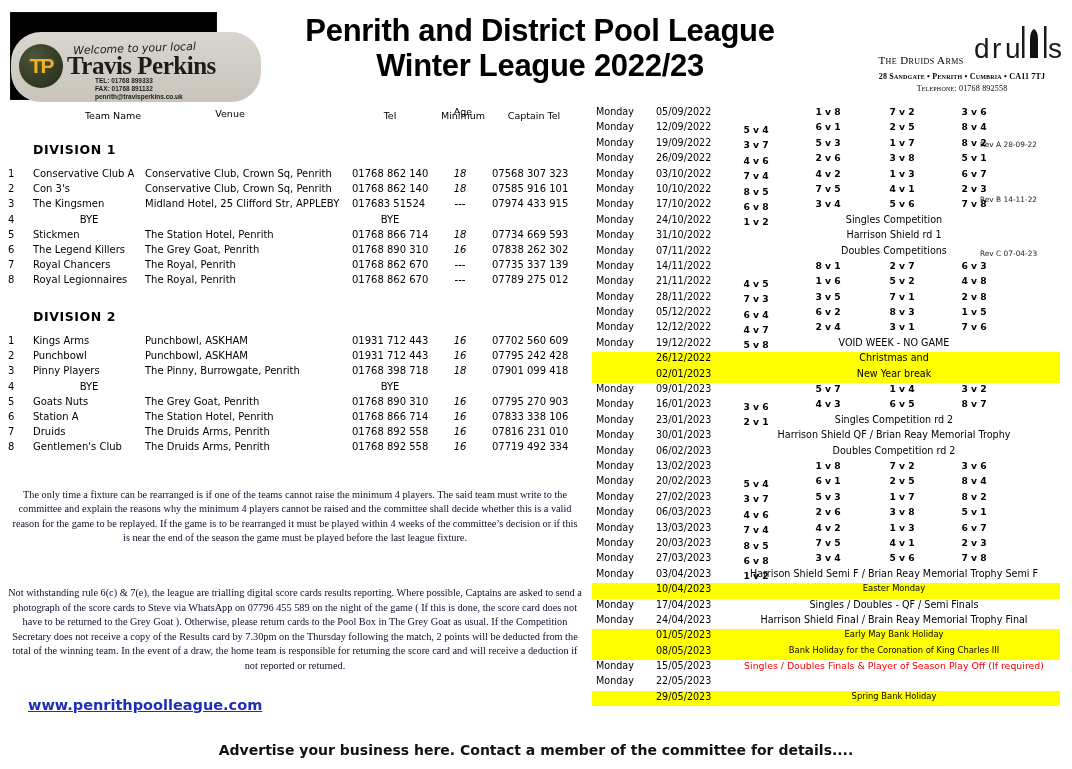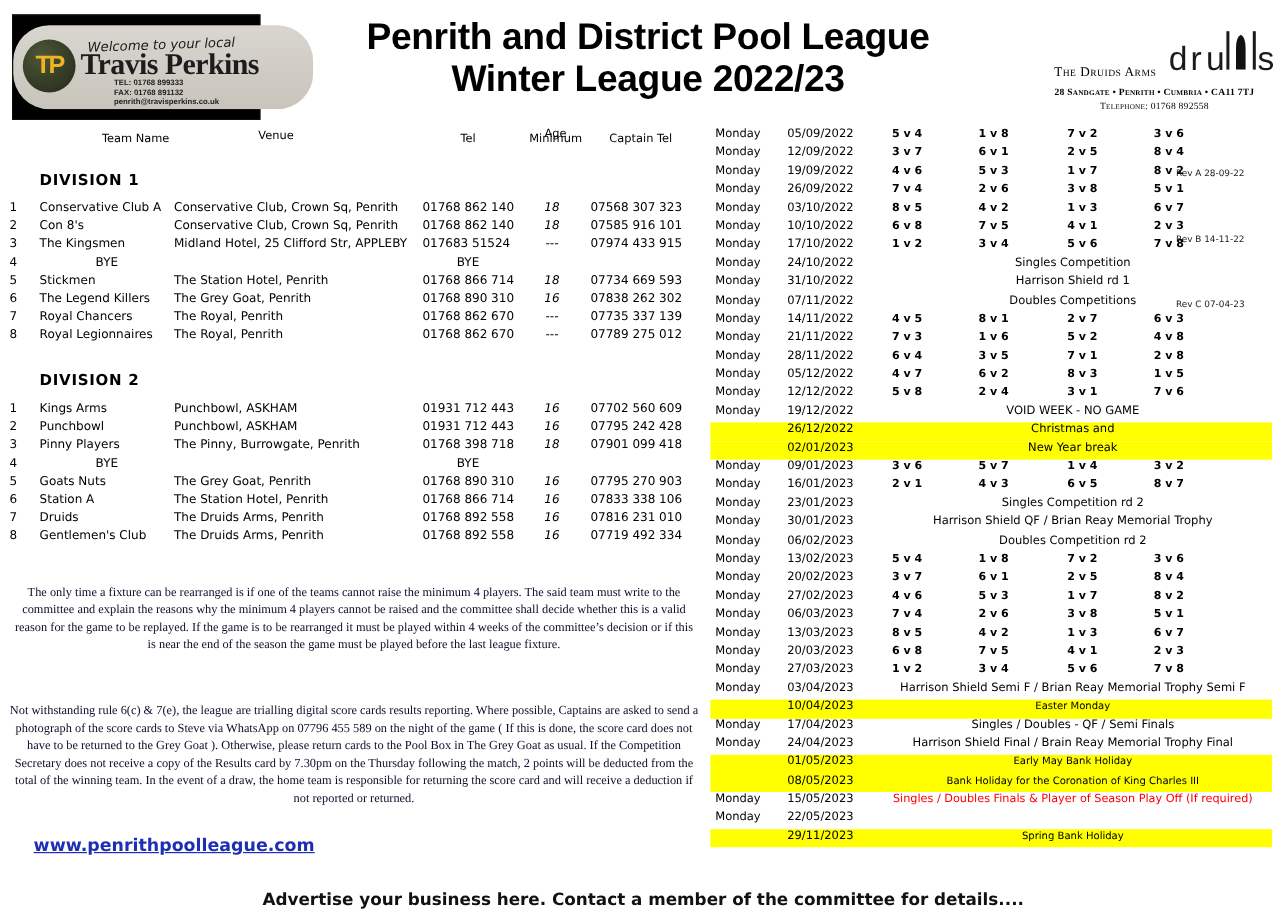--- a/index.html
+++ b/index.html
@@ -19,21 +19,21 @@
   
   #header { position: absolute; left: 0; top: 0; width: 1072px; height: 100px; }
 
   #tp-logo {
     position: absolute; left: 10px; top: 12px; width: 207px; height: 88px;
     background: #000;
     border: 1px solid #111;
     box-sizing: border-box;
   }
   #tp-inner {
-    position: absolute; left: 0; top: 8px; width: 250px; height: 70px;
+    position: absolute; left: 0; top: 19px; width: 250px; height: 70px;
     background: #cfcbc4;
     background-image: linear-gradient(180deg,#d9d6cf 0%, #c8c4bc 100%);
     border-radius: 30px;
   }
   #tp-roundel {
     position: absolute; left: 8px; top: 12px; width: 44px; height: 44px;
     border-radius: 50%;
     background: radial-gradient(circle at 35% 30%, #4c5637 0%, #2f3622 70%, #20250f 100%);
     display: flex; align-items: center; justify-content: center;
   }
@@ -150,21 +150,21 @@
     position: absolute; left: 592px; top: 106px; width: 468px;
     font-family: "DejaVu Sans", sans-serif;
   }
   .fx-row {
     position: relative; height: 15.4px; width: 468px;
     font-size: 9.6px;
   }
   .fx-row.hl { background: #ffff00; }
   .fx-day  { position: absolute; left: 4px;   width: 56px; }
   .fx-date { position: absolute; left: 64px;  width: 66px; }
-  .fx-m1   { position: absolute; left: 140px; width: 48px; text-align: center; font-weight: bold; font-size: 9.2px; }
+  .fx-m1   { position: absolute; left: 140px; width: 48px; text-align: center; font-weight: bold; font-size: 9.2px; margin-top: 18px; }
   .fx-m2   { position: absolute; left: 212px; width: 48px; text-align: center; font-weight: bold; font-size: 9.2px; }
   .fx-m3   { position: absolute; left: 286px; width: 48px; text-align: center; font-weight: bold; font-size: 9.2px; }
   .fx-m4   { position: absolute; left: 358px; width: 48px; text-align: center; font-weight: bold; font-size: 9.2px; }
   .fx-note { position: absolute; left: 136px; width: 332px; text-align: center; }
   .fx-note.small { font-size: 8.4px; }
   .fx-note.red   { color: #ff0000; font-size: 9.4px; }
 
   #revisions { position: absolute; left: 980px; top: 98px; width: 92px; }
   .rev {
     font-family: "DejaVu Sans", sans-serif; font-size: 7.4px;
@@ -229,21 +229,21 @@
       <div class="team-row" style="top: 62px;">
         <span class="tr-num">1</span>
         <span class="tr-name">Conservative Club A</span>
         <span class="tr-venue">Conservative Club, Crown Sq, Penrith</span>
         <span class="tr-tel">01768 862 140</span>
         <span class="tr-min">18</span>
         <span class="tr-capt">07568 307 323</span>
       </div>
       <div class="team-row" style="top: 77.2px;">
         <span class="tr-num">2</span>
-        <span class="tr-name">Con 8's</span>
+        <span class="tr-name">Con 3's</span>
         <span class="tr-venue">Conservative Club, Crown Sq, Penrith</span>
         <span class="tr-tel">01768 862 140</span>
         <span class="tr-min">18</span>
         <span class="tr-capt">07585 916 101</span>
       </div>
       <div class="team-row" style="top: 92.4px;">
         <span class="tr-num">3</span>
         <span class="tr-name">The Kingsmen</span>
         <span class="tr-venue">Midland Hotel, 25 Clifford Str, APPLEBY</span>
         <span class="tr-tel">017683 51524</span>
@@ -610,16 +610,16 @@
       <span class="fx-day">Monday</span>
       <span class="fx-date">15/05/2023</span>
       <span class="fx-note red">Singles / Doubles Finals &amp; Player of Season Play Off (If required)</span>
     </div>
     <div class="fx-row">
       <span class="fx-day">Monday</span>
       <span class="fx-date">22/05/2023</span>
     </div>
     <div class="fx-row hl">
       <span class="fx-day"></span>
-      <span class="fx-date">29/11/2023</span>
+      <span class="fx-date">29/05/2023</span>
       <span class="fx-note small">Spring Bank Holiday</span>
     </div>
   </div>
 
 </body></html>

